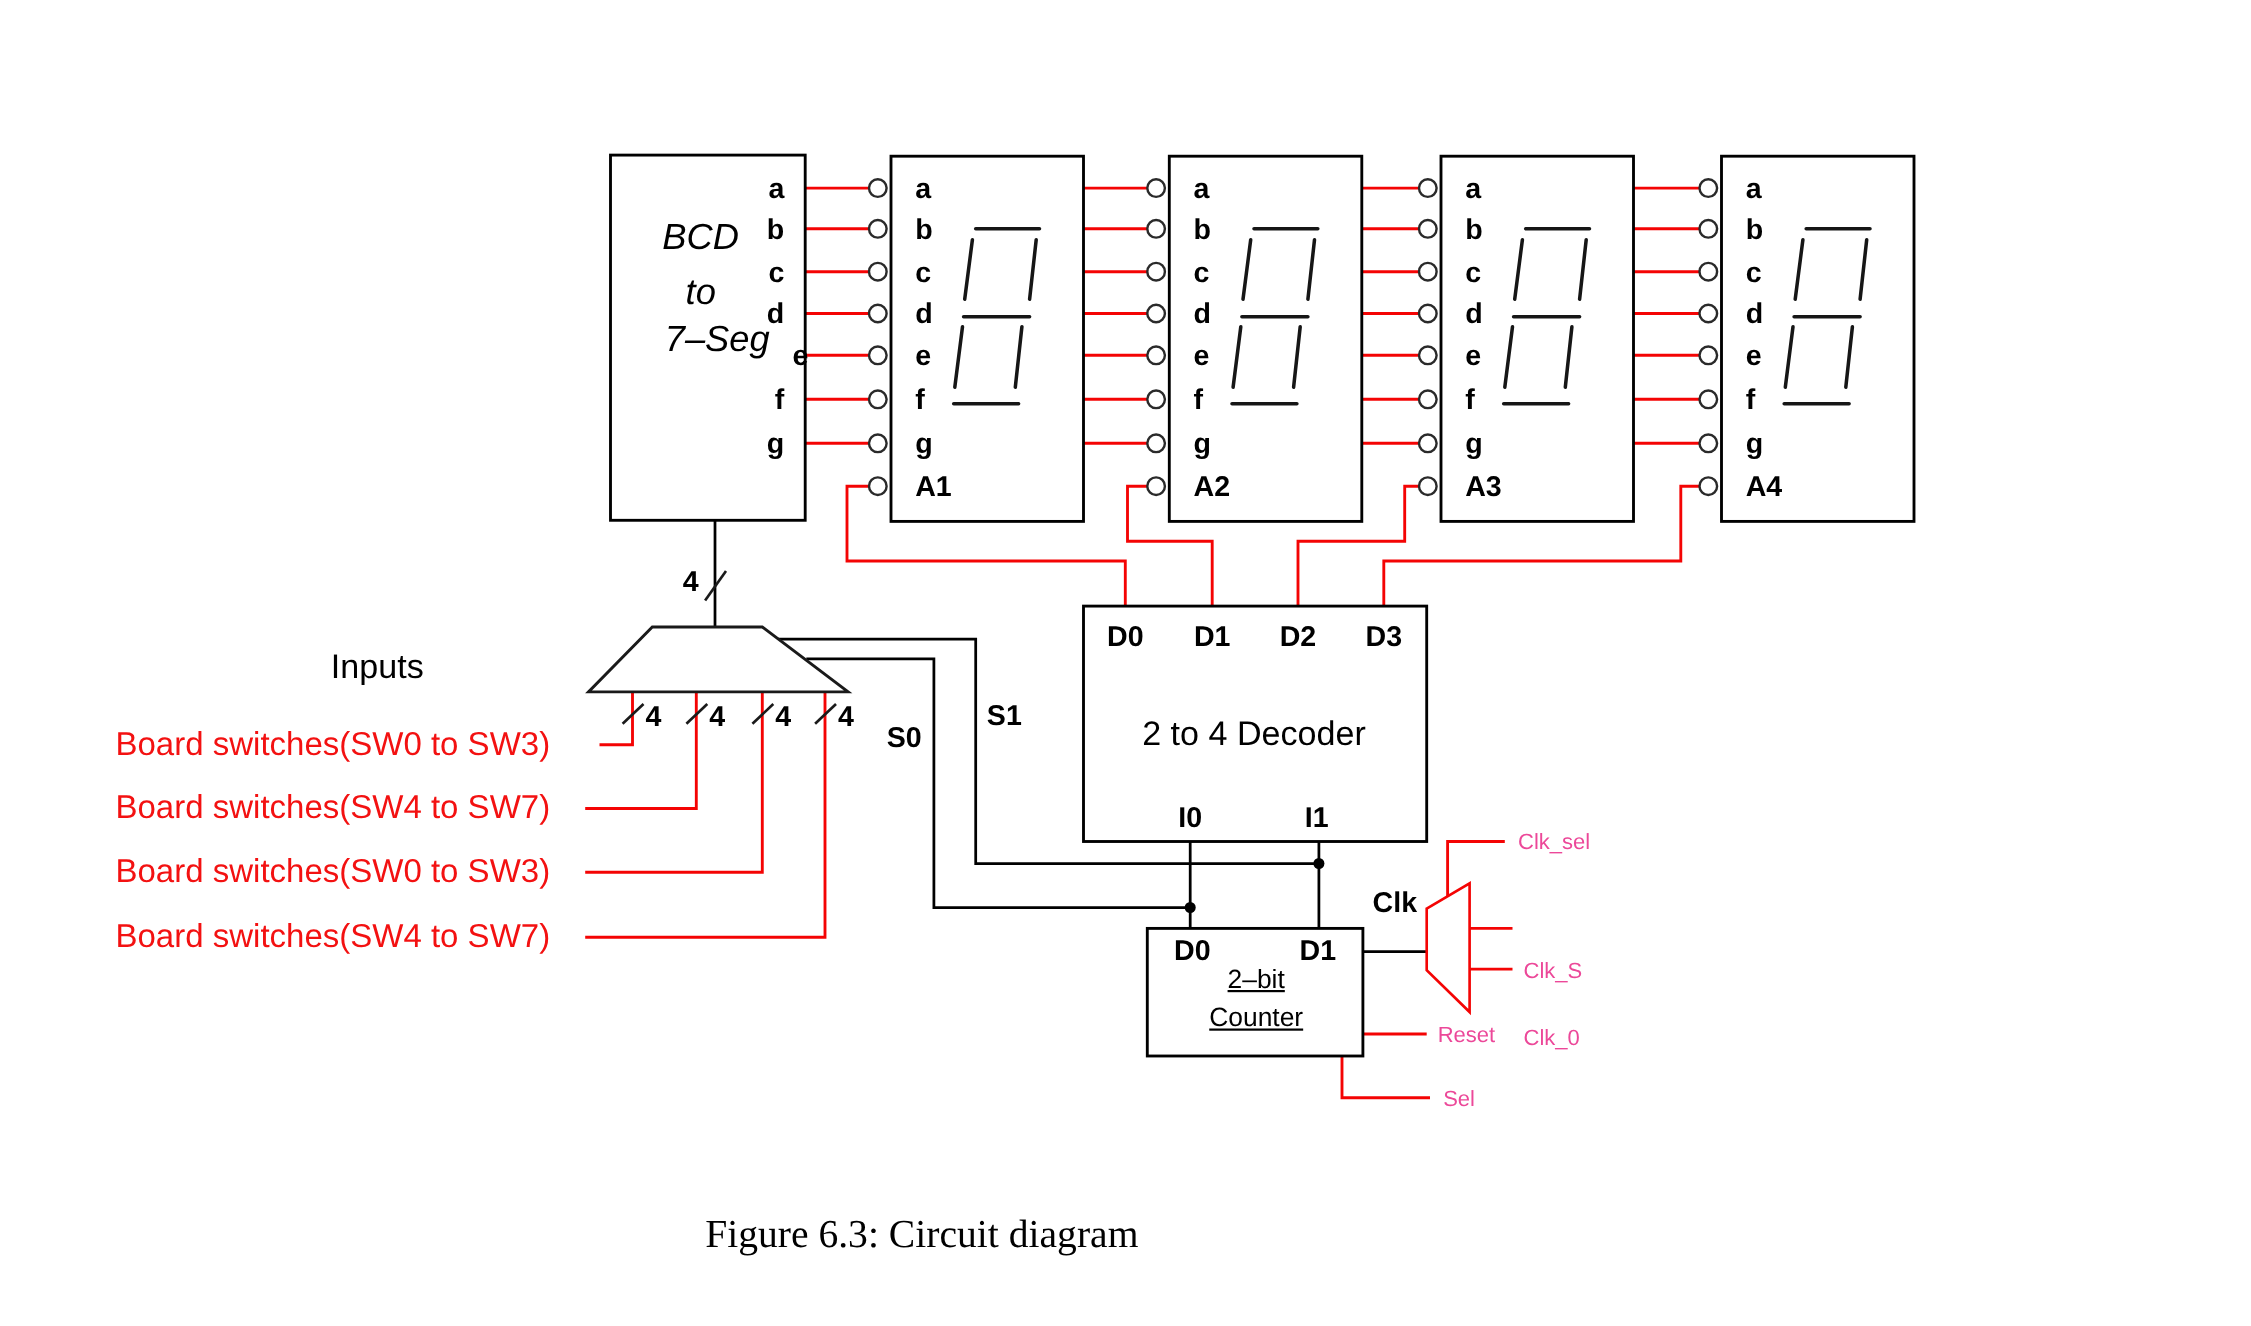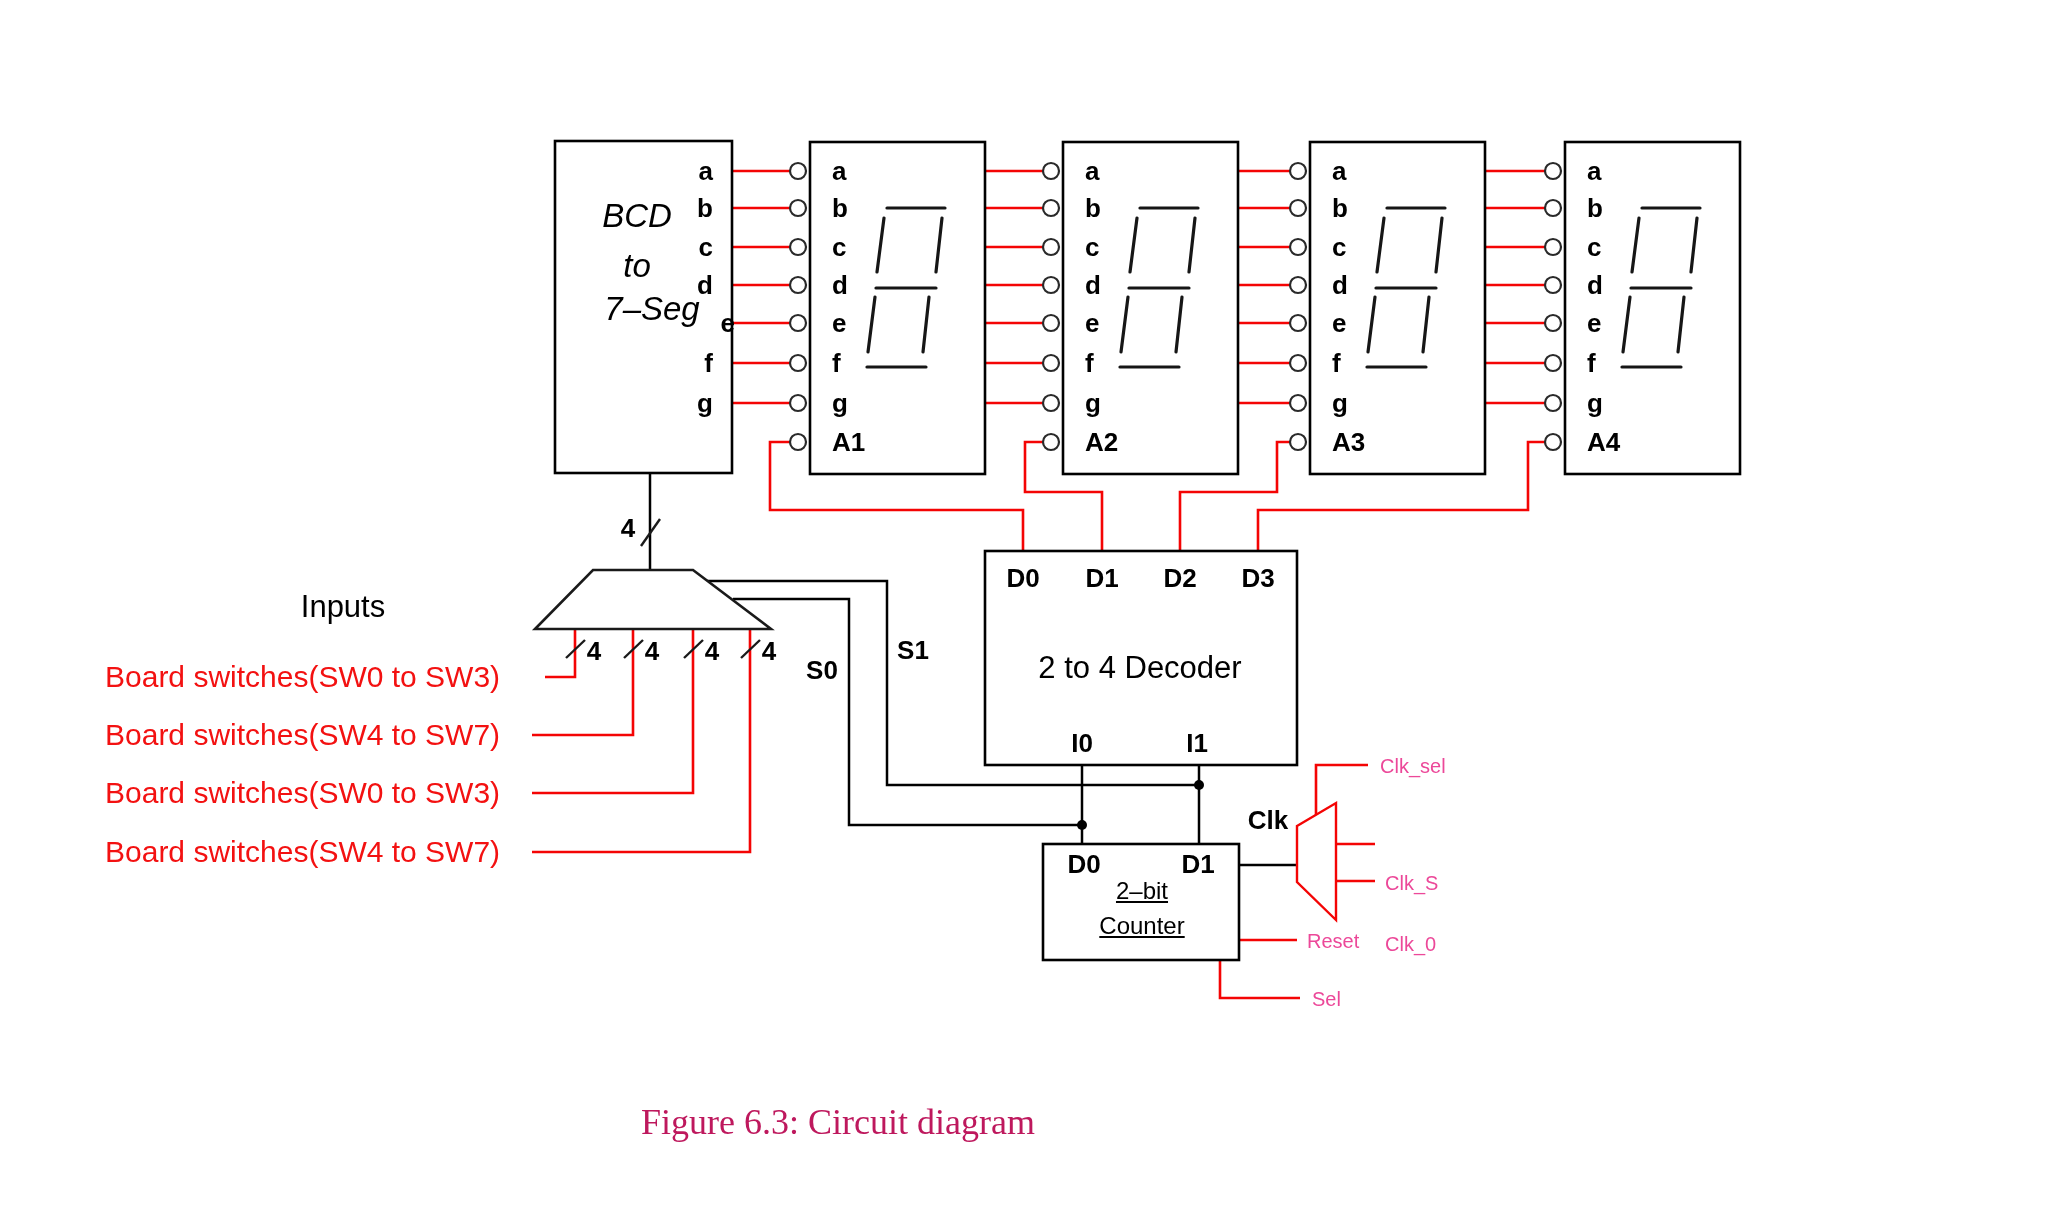--- a/index.html
+++ b/index.html
@@ -10,21 +10,21 @@
   .c{transform:translate(-50%,-50%);}
   .vc{transform:translateY(-50%);}
   .rt{transform:translateY(-50%);text-align:right;width:60px;}
   .pin{font-size:26px;font-weight:bold;}
   .num{font-size:26px;font-weight:bold;}
   .title{font-size:31px;}
   .bcdtitle{font-size:33px;font-style:italic;}
   .ctr{font-size:24px;text-decoration:underline;}
   .sw{color:#f31111;font-size:30px;}
   .redsig{color:#ec4899;font-size:20px;}
-  .cap{font-family:"Liberation Serif",serif;font-size:36px;color:#be185d;}
+  .cap{font-family:"Liberation Serif",serif;font-size:36px;color:#000000;}
 </style>
 </head>
 <body>
 
 <div id="stage">
 
 <svg id="art" width="2046" height="1205" viewBox="0 0 2046 1205">
 
   <g stroke="#f40404" stroke-width="2.6">
 

